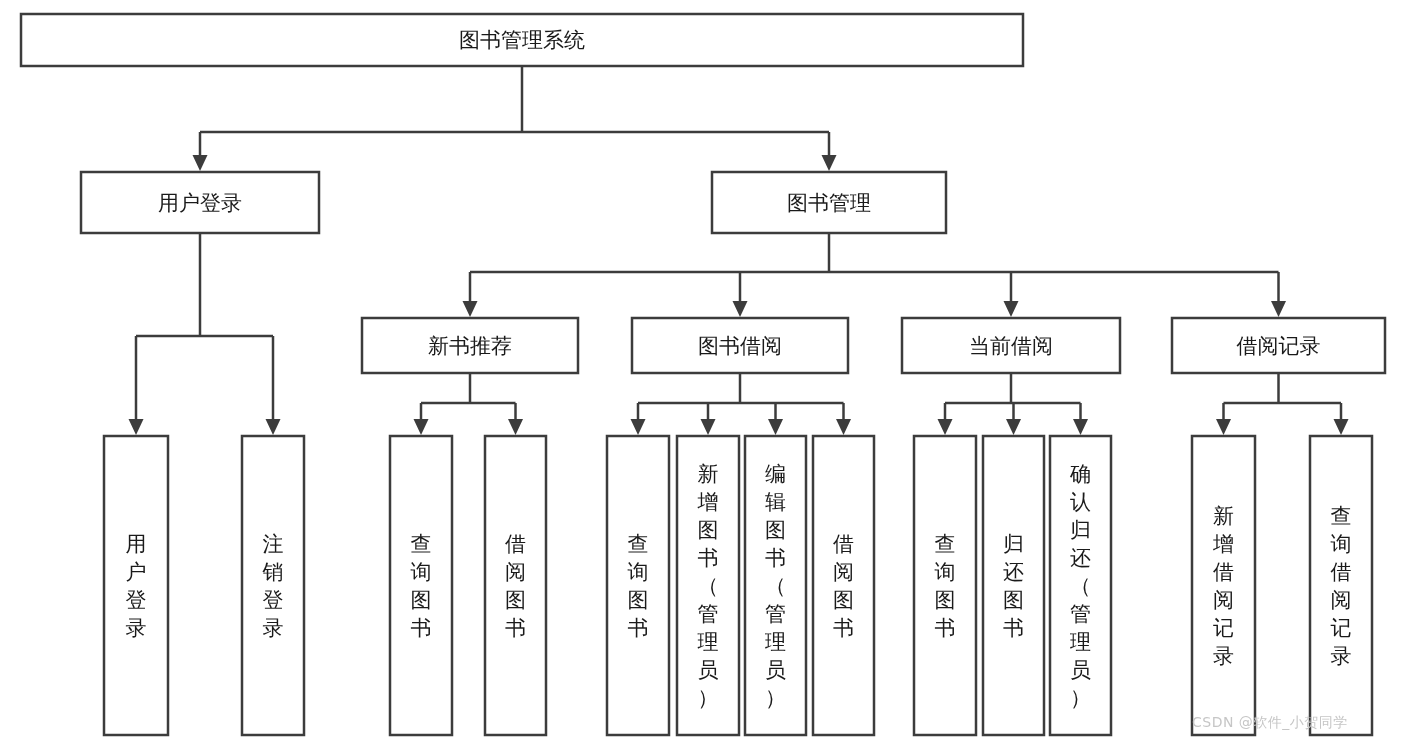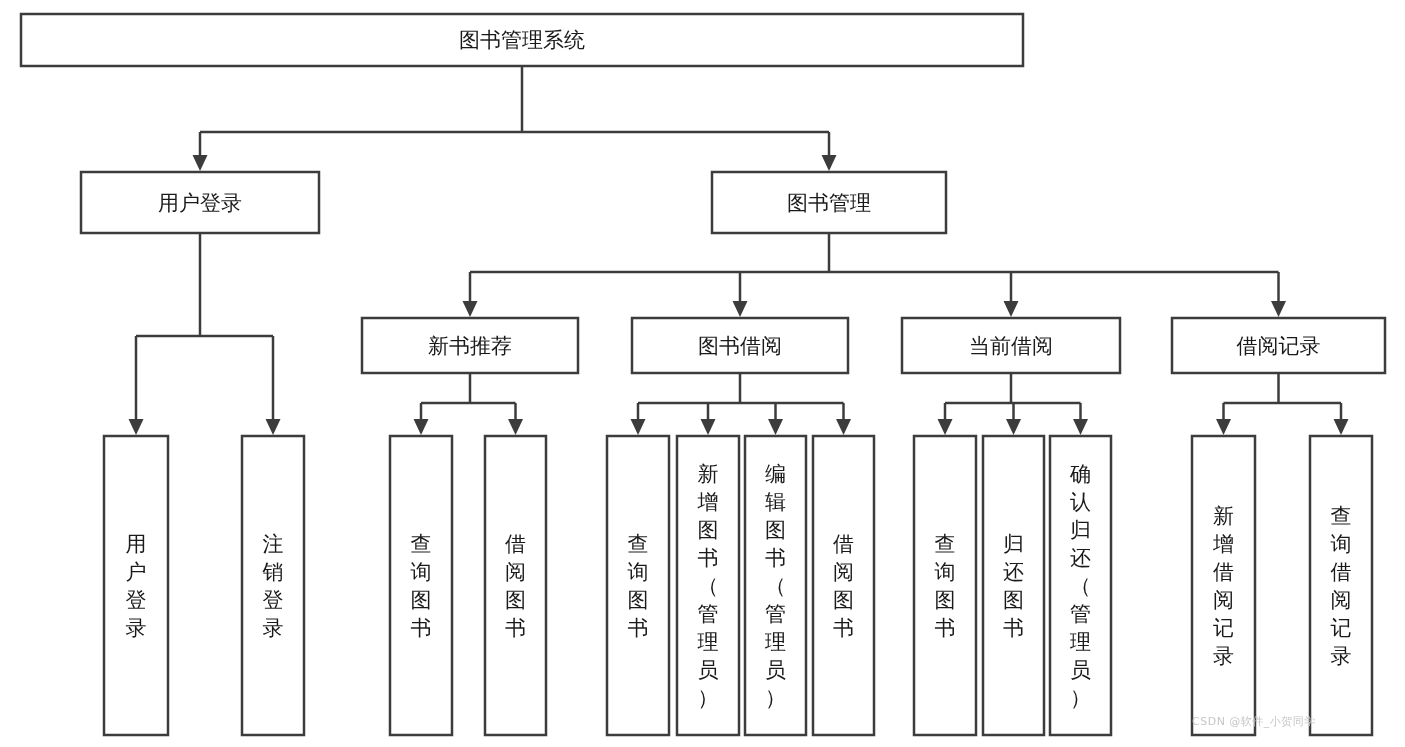--- a/index.html
+++ b/index.html
@@ -50,21 +50,21 @@
     dominant-baseline: middle;
   }
   .node-label-v {
     font-family: "DejaVu Sans", "Liberation Sans", sans-serif;
     font-size: 21px;
     fill: #1a1a1a;
   }
   .watermark-text {
     position: absolute;
     font-family: "DejaVu Sans", "Liberation Sans", sans-serif;
-    font-size: 11px;
+    font-size: 14px;
     color: #c6c6c6;
     white-space: nowrap;
     left: 1192px;
     top: 714px;
     letter-spacing: 0.5px;
   }
 </style>
 </head>
 <body>
 

